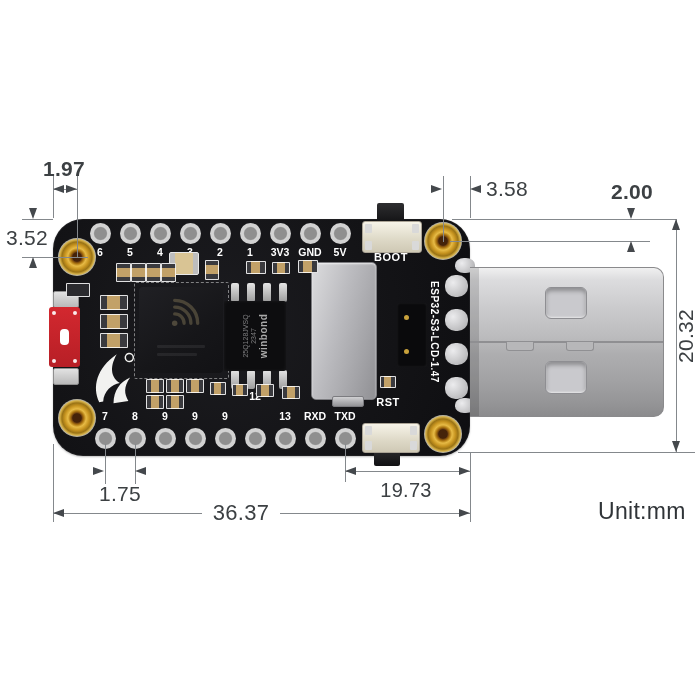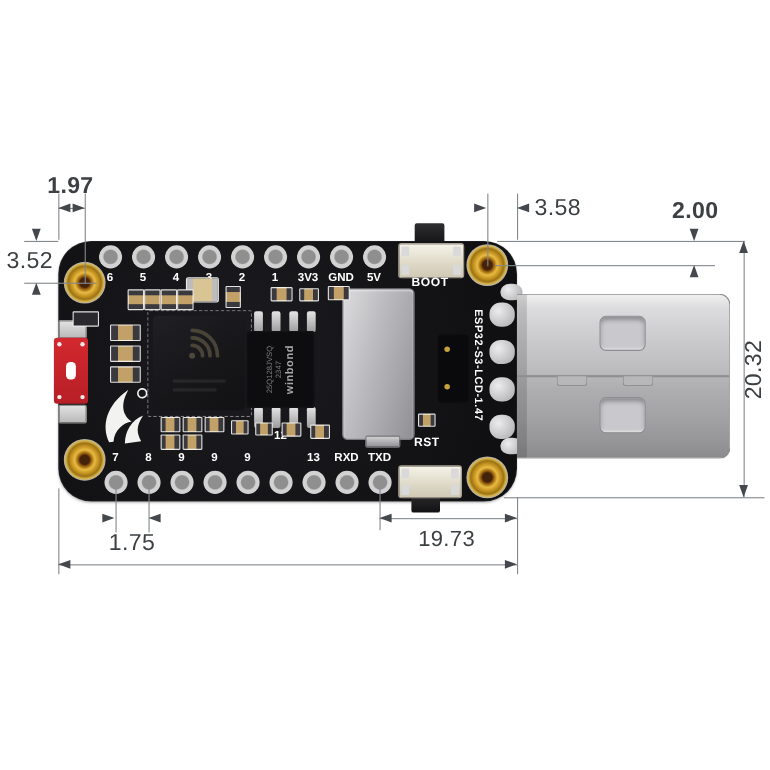--- a/index.html
+++ b/index.html
@@ -312,15 +312,17 @@
   <div class="dimtxt ctr" style="left:92px;top:482px;width:56px;">1.75</div>
 
   <div class="xl" style="left:345px;top:470.5px;width:125px;"></div>
   <div class="tri tl" style="left:345px;top:467px;"></div>
   <div class="tri tr" style="left:459px;top:467px;"></div>
   <div class="dimtxt ctr" style="left:375px;top:479px;width:62px;font-size:20px;">19.73</div>
 
   <div class="xl" style="left:53px;top:512.5px;width:417px;"></div>
   <div class="tri tl" style="left:53px;top:509px;"></div>
   <div class="tri tr" style="left:459px;top:509px;"></div>
-
+  <div class="dimtxt ctr" style="left:202px;top:500px;width:78px;background:#fff;font-size:22px;">36.37</div>
+
+  <div class="dimtxt" style="left:598px;top:498px;width:102px;font-size:23px;color:#303438;">Unit:mm</div>
 
 </div>
 
 </body></html>

